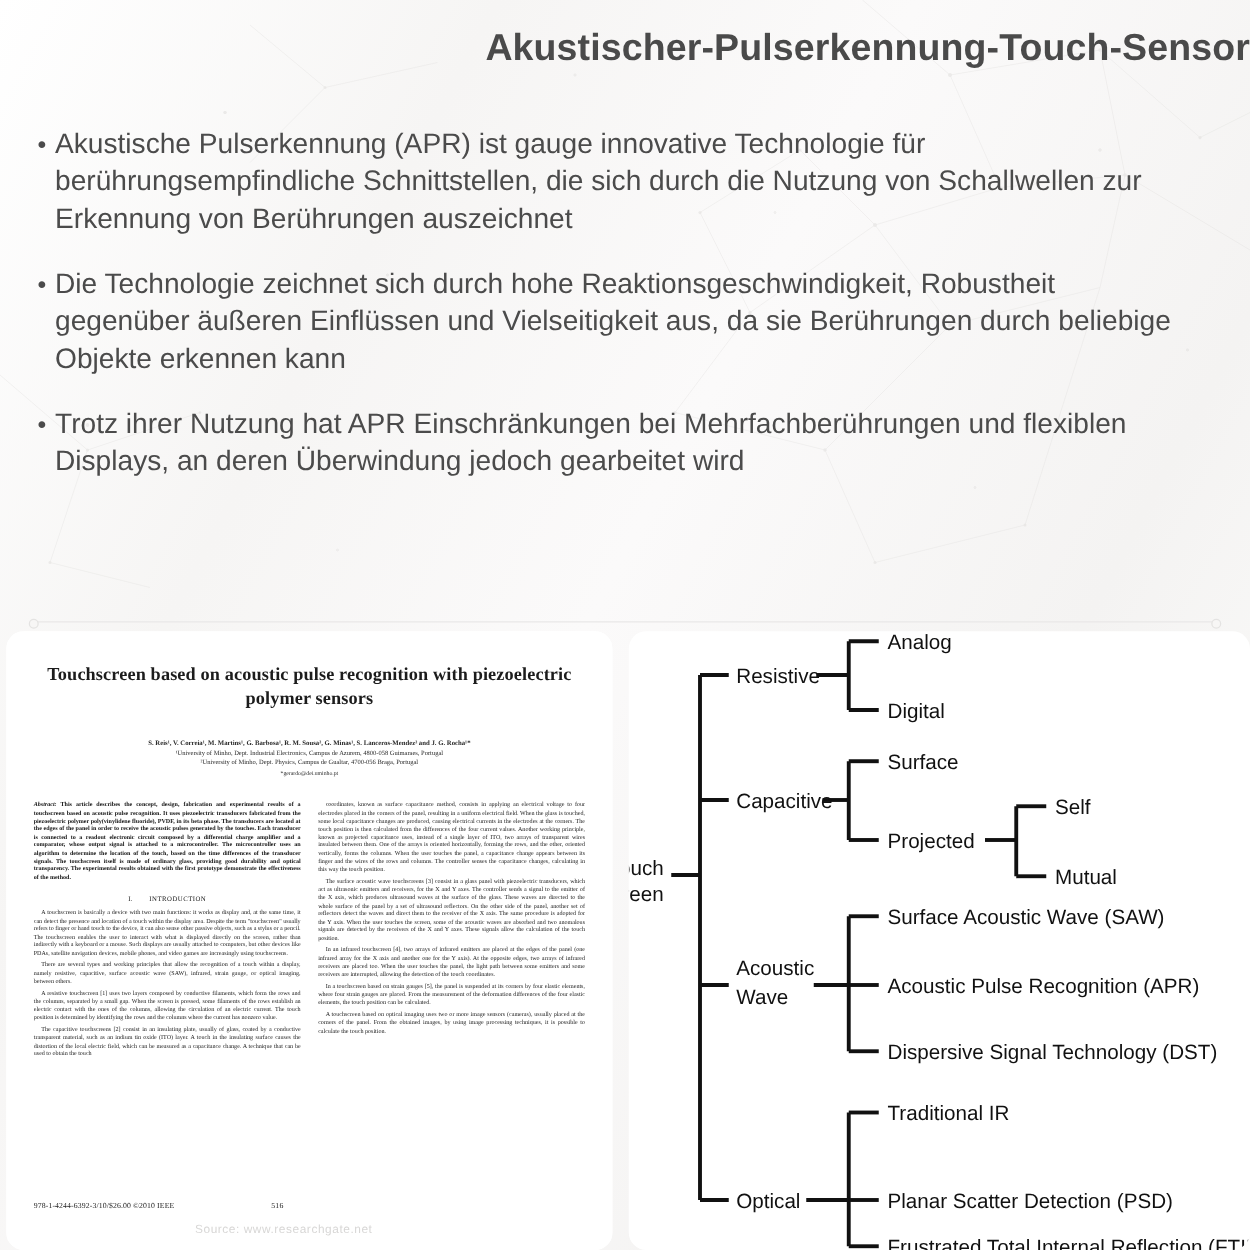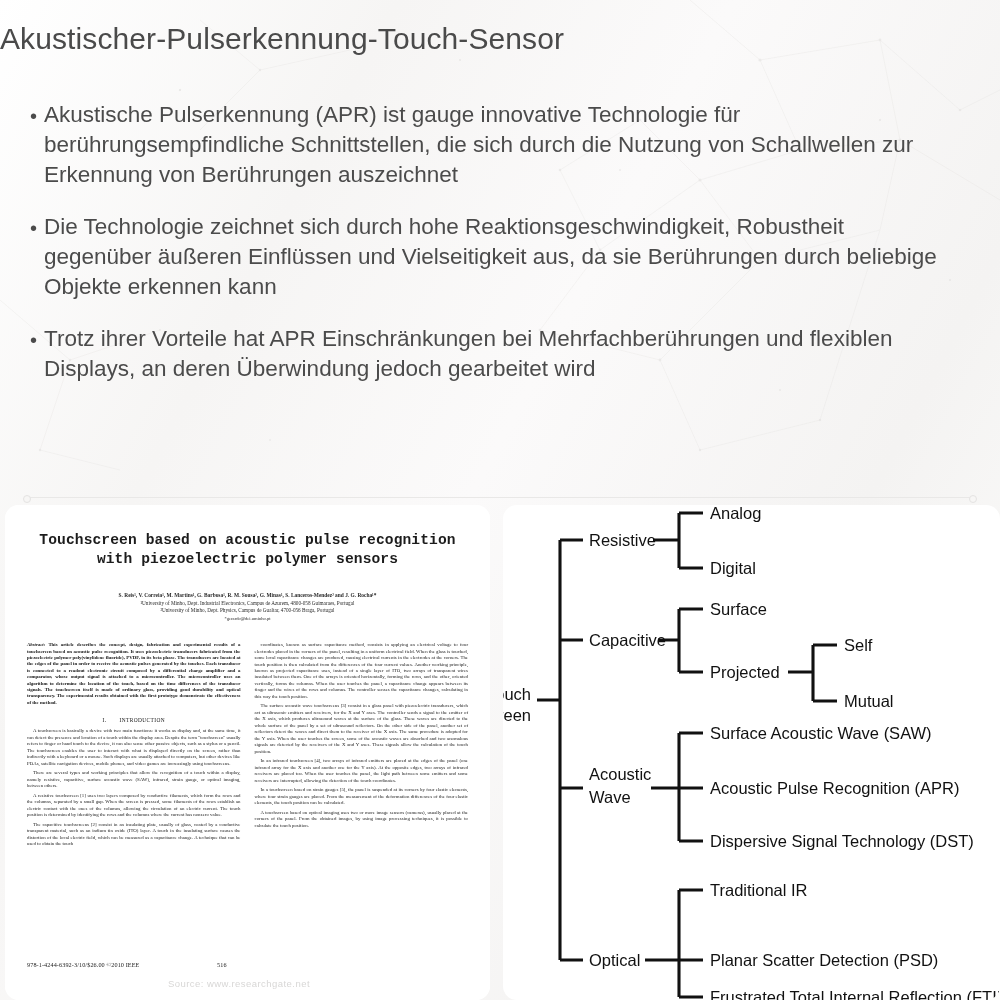--- a/index.html
+++ b/index.html
@@ -28,22 +28,22 @@
       linear-gradient(118deg, #ffffff 0%, #f6f5f4 26%, #fbfafa 48%, #f4f3f2 74%, #fdfdfc 100%);
     pointer-events:none;
   }
   #bg-web { position:absolute; inset:0; pointer-events:none; opacity:.5; }
 
   
   .slide { position:absolute; inset:0; }
 
   #page-title {
     position:absolute; top:22px; left:0; width:1000px;
-    text-align:left;
-    font-size:30px; font-weight:400; letter-spacing:.1px;
+    text-align:right;
+    font-size:30px; font-weight:700; letter-spacing:.1px;
     color:#4a4a4a;
     white-space:nowrap;
   }
 
   #bullet-list {
     position:absolute; top:100px; left:30px; width:925px;
     list-style:none;
   }
   .bullet-item {
     display:flex; align-items:flex-start;
@@ -85,21 +85,21 @@
   #diagram-card { left:503px; top:505px; width:497px; height:495px; }
 
   
   #paper-page {
     position:absolute; left:0; top:0; width:485px; height:495px;
     background:#fff;
     padding:26px 22px 0 22px;
     color:#1c1c1c;
   }
   #paper-title {
-    font-family:Liberation Mono, monospace;
+    font-family:Liberation Serif, serif;
     font-size:14.6px; font-weight:700;
     text-align:center; line-height:19px;
     letter-spacing:.1px;
     margin-bottom:23px;
   }
   #paper-authors {
     font-family:"Liberation Serif", serif;
     font-size:5.4px; font-weight:700;
     text-align:center; line-height:7.6px;
     color:#2a2a2a;
@@ -149,21 +149,21 @@
   
   #tree-svg { position:absolute; left:0; top:0; }
   .tree-label {
     font-family:"Liberation Sans", sans-serif;
     font-size:16.5px; fill:#111111;
   }
   .tree-label-root { font-size:16.5px; }
 
   
   #source-credit {
-    position:absolute; left:168px; top:978px;
+    position:absolute; left:156px; top:978px;
     font-size:9.5px; color:#d8d7d6; letter-spacing:.45px;
   }
 </style>
 </head>
 <body>
 
 <div id="bg-texture"></div>
 <svg id="bg-web" width="1000" height="1000" viewBox="0 0 1000 1000">
   <g stroke="#dedcda" stroke-width="0.7" fill="none" opacity="0.75">
     <path d="M690 0 L760 60 L880 40 L960 110 L1000 90"></path>
@@ -210,21 +210,21 @@
     <li class="bullet-item">
       <span class="bullet-dot">•</span>
       <span class="bullet-text">Akustische Pulserkennung (APR) ist gauge innovative Technologie für berührungsempfindliche Schnittstellen, die sich durch die Nutzung von Schallwellen zur Erkennung von Berührungen auszeichnet</span>
     </li>
     <li class="bullet-item">
       <span class="bullet-dot">•</span>
       <span class="bullet-text">Die Technologie zeichnet sich durch hohe Reaktionsgeschwindigkeit, Robustheit gegenüber äußeren Einflüssen und Vielseitigkeit aus, da sie Berührungen durch beliebige Objekte erkennen kann</span>
     </li>
     <li class="bullet-item">
       <span class="bullet-dot">•</span>
-      <span class="bullet-text">Trotz ihrer Vorteile hat APR Einschränkungen bei Mehrfachberührungen und flexiblen Displays, an deren Überwindung jedoch gearbeitet wird</span>
+      <span class="bullet-text">Trotz ihrer Nutzung hat APR Einschränkungen bei Mehrfachberührungen und flexiblen Displays, an deren Überwindung jedoch gearbeitet wird</span>
     </li>
   </ul>
 
   <div id="section-divider"></div>
 
   <div class="card" id="paper-card">
     <div id="paper-page">
       <div id="paper-title">Touchscreen based on acoustic pulse recognition with piezoelectric polymer sensors</div>
       <div id="paper-authors">S. Reis¹, V. Correia¹, M. Martins¹, G. Barbosa¹, R. M. Sousa², G. Minas¹, S. Lanceros-Mendez² and J. G. Rocha¹*</div>
       <div id="paper-affil1">¹University of Minho, Dept. Industrial Electronics, Campus de Azurem, 4800-058 Guimaraes, Portugal</div>

